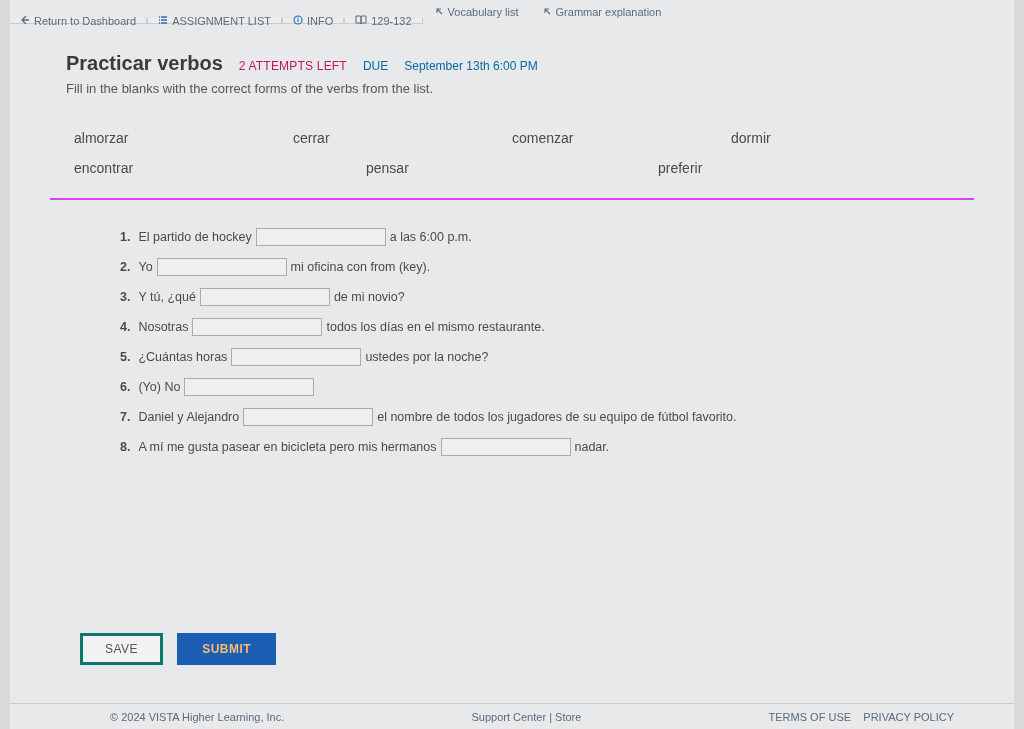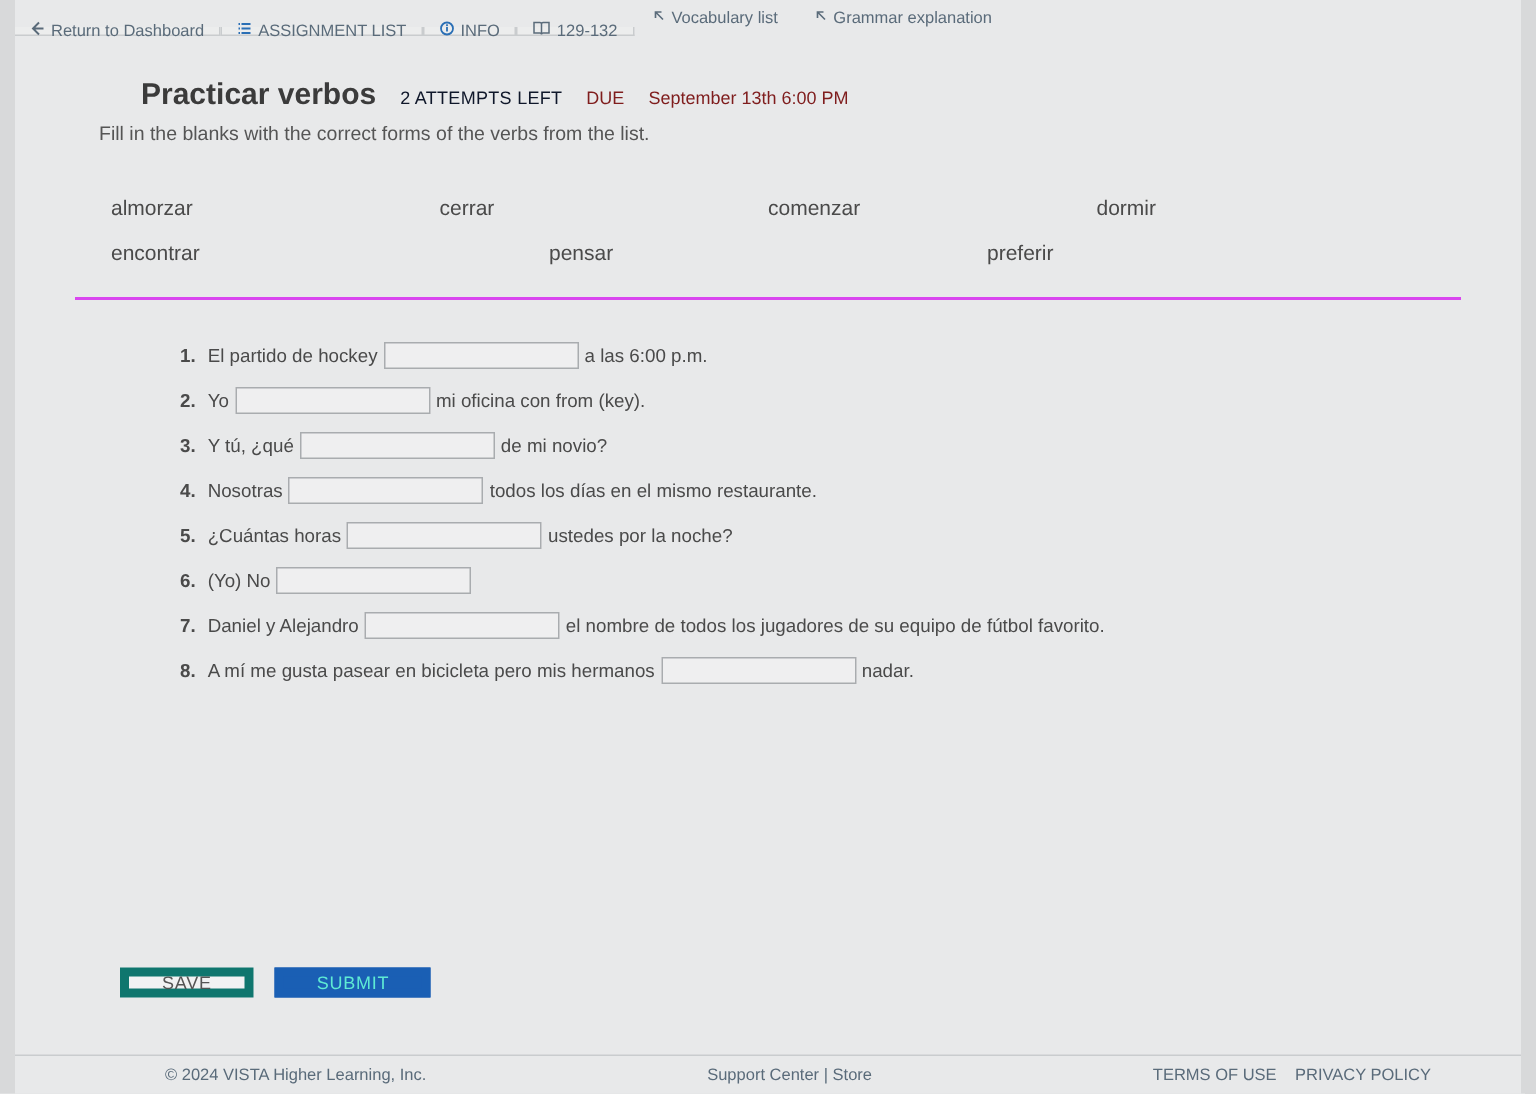--- a/index.html
+++ b/index.html
@@ -50,35 +50,34 @@
   }
   .tb-return { border-left: none; }
   .icon { display: inline-block; }
 
   
   .heading-row {
     padding: 28px 56px 6px 56px;
     display: flex;
     align-items: baseline;
     gap: 16px;
-    margin-left: 28px;
   }
   .assignment-title {
     font-size: 20px;
     font-weight: 700;
     color: #3b3b3b;
   }
   .attempts {
     font-size: 12px;
-    color: #0f172a;
+    color: #be185d;
     letter-spacing: 0.2px;
   }
   .due {
     font-size: 12px;
-    color: #7f1d1d;
+    color: #0369a1;
   }
   .instructions {
     padding: 0 64px 18px 56px;
     font-size: 13px;
     color: #555;
   }
 
   
   .wordbank {
     margin: 0 40px;
@@ -127,37 +126,37 @@
   .actions {
     position: absolute;
     left: 70px;
     bottom: 64px;
     display: flex;
     gap: 14px;
   }
   .btn {
     font-size: 12px;
     letter-spacing: 0.5px;
-    height: 20px;
+    height: 32px;
     padding: 0 22px;
     display: flex;
     align-items: center;
     justify-content: center;
     cursor: pointer;
-    border: 6px solid #0f766e;
+    border: 3px solid #0f766e;
   }
   .btn-save {
     background: #f1f2f3;
     color: #555;
   }
   .btn-submit {
     background: #1a5fb4;
-    color: #5eead4;
+    color: #fdba74;
     border-color: #1a5fb4;
-    font-weight: 400;
+    font-weight: 700;
   }
 
   
   .footer {
     position: absolute;
     left: 0; right: 0; bottom: 0;
     height: 26px;
     border-top: 1px solid #c9ccce;
     display: flex;
     align-items: center;

